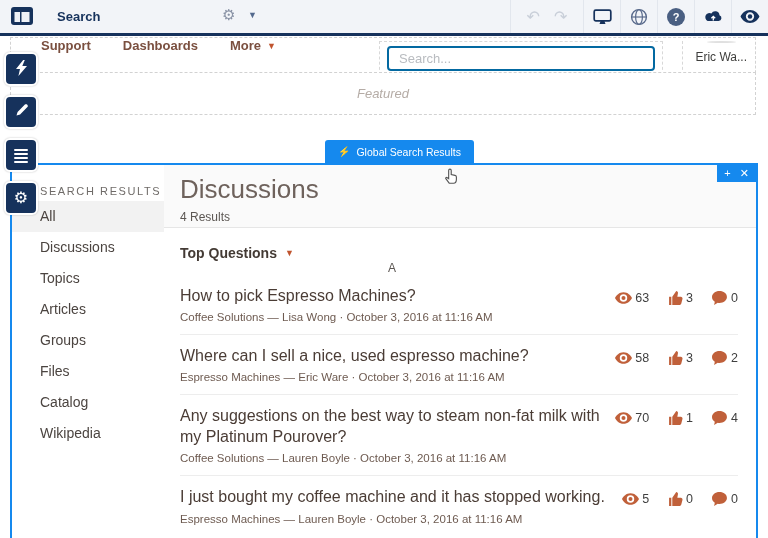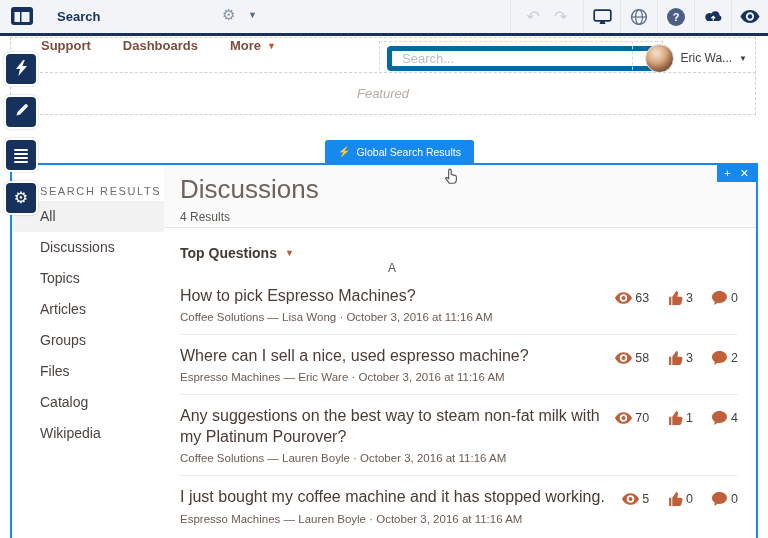--- a/index.html
+++ b/index.html
@@ -23,25 +23,25 @@
     font-weight:bold;display:flex;align-items:center;justify-content:center;}
   
   .navbar{position:absolute;top:37px;left:10px;width:746px;height:41px;background:#fff;
     border:1px dashed #d2d2d2;box-sizing:border-box;}
   .nav-links{position:absolute;left:30px;top:0;height:100%;display:flex;align-items:flex-start;gap:32px;}
   .nav-link{font-size:13px;font-weight:bold;color:#7a4f3f;cursor:pointer;}
   .nav-more{display:flex;align-items:center;gap:6px;}
   .nav-more .caret{font-size:9px;color:#c0552f;}
   .nav-search-region{position:absolute;left:368px;top:3px;width:284px;height:34px;
     border:1px dashed #d8d8d8;box-sizing:border-box;display:flex;align-items:center;justify-content:center;}
-  .nav-search-region input{width:268px;height:25px;border:5px solid #0369a1;border-radius:4px;
+  .nav-search-region input{width:268px;height:25px;border:2px solid #0369a1;border-radius:4px;
     font-size:13px;padding:0 10px;color:#444;outline:none;box-sizing:border-box;font-family:inherit;}
   .nav-search-region input::placeholder{color:#b9bcc0;}
   .nav-profile{position:absolute;right:2px;top:3px;height:34px;display:flex;align-items:center;gap:7px;
-    border-left:1px dashed #d8d8d8;padding:0 6px 0 12px;}
+    border-left:1px dashed #d8d8d8;padding:0 6px 0 12px;flex-direction:column;}
   .avatar{width:27px;height:27px;border-radius:50%;
     background:radial-gradient(circle at 38% 30%, #f0d9c0 8%, #d9a77e 38%, #9c6b4a 62%, #5f3d28 88%);
     border:1px solid #e0e0e0;}
   .profile-name{font-size:12px;color:#3e3e3c;}
   .profile-caret{font-size:8px;color:#3e3e3c;}
   
   .featured{position:absolute;top:72px;left:10px;width:746px;height:43px;background:#fff;
     border:1px dashed #d2d2d2;box-sizing:border-box;display:flex;align-items:center;justify-content:center;}
   .featured span{font-size:13px;font-style:italic;color:#b5aca6;}
   

